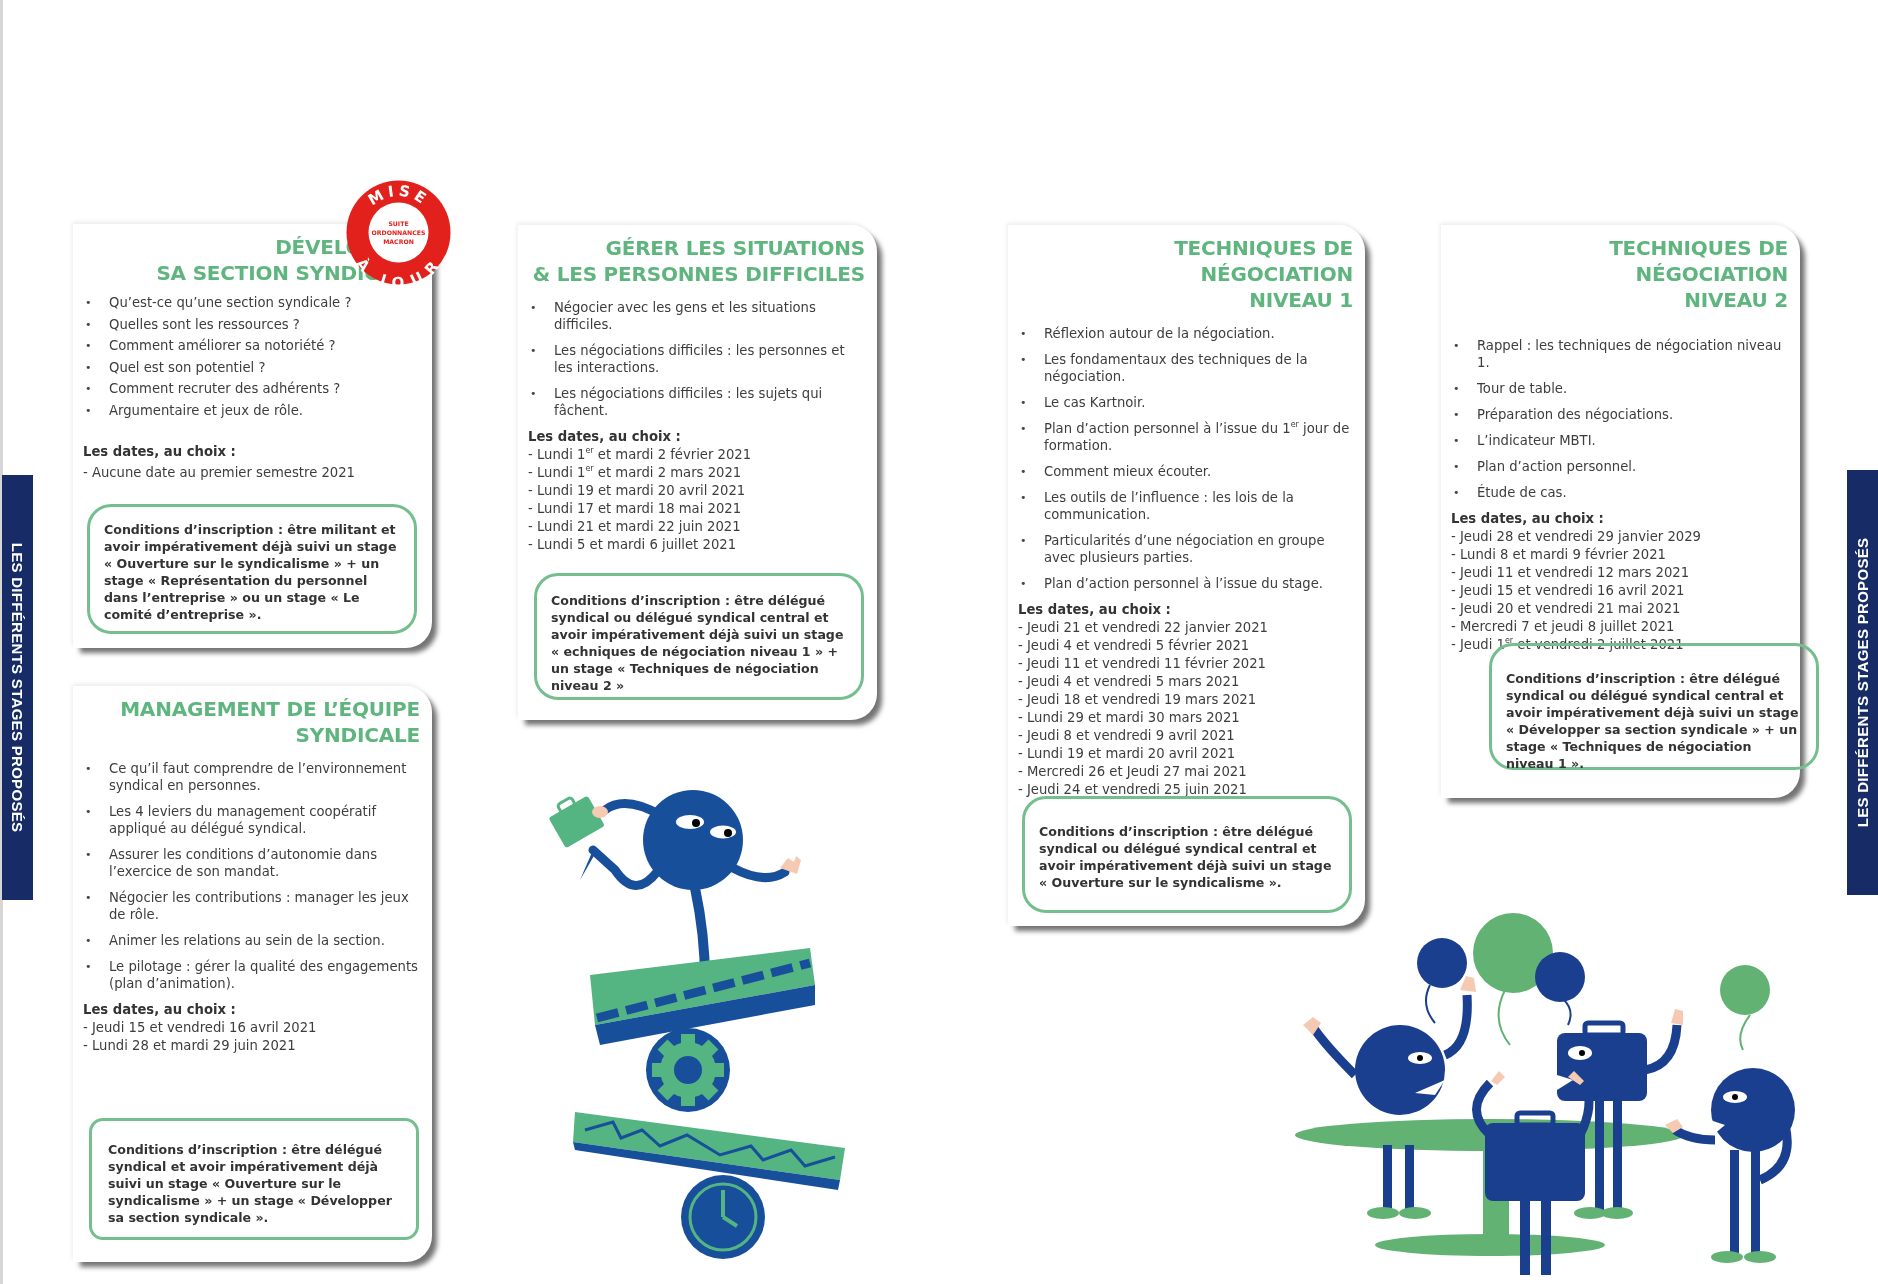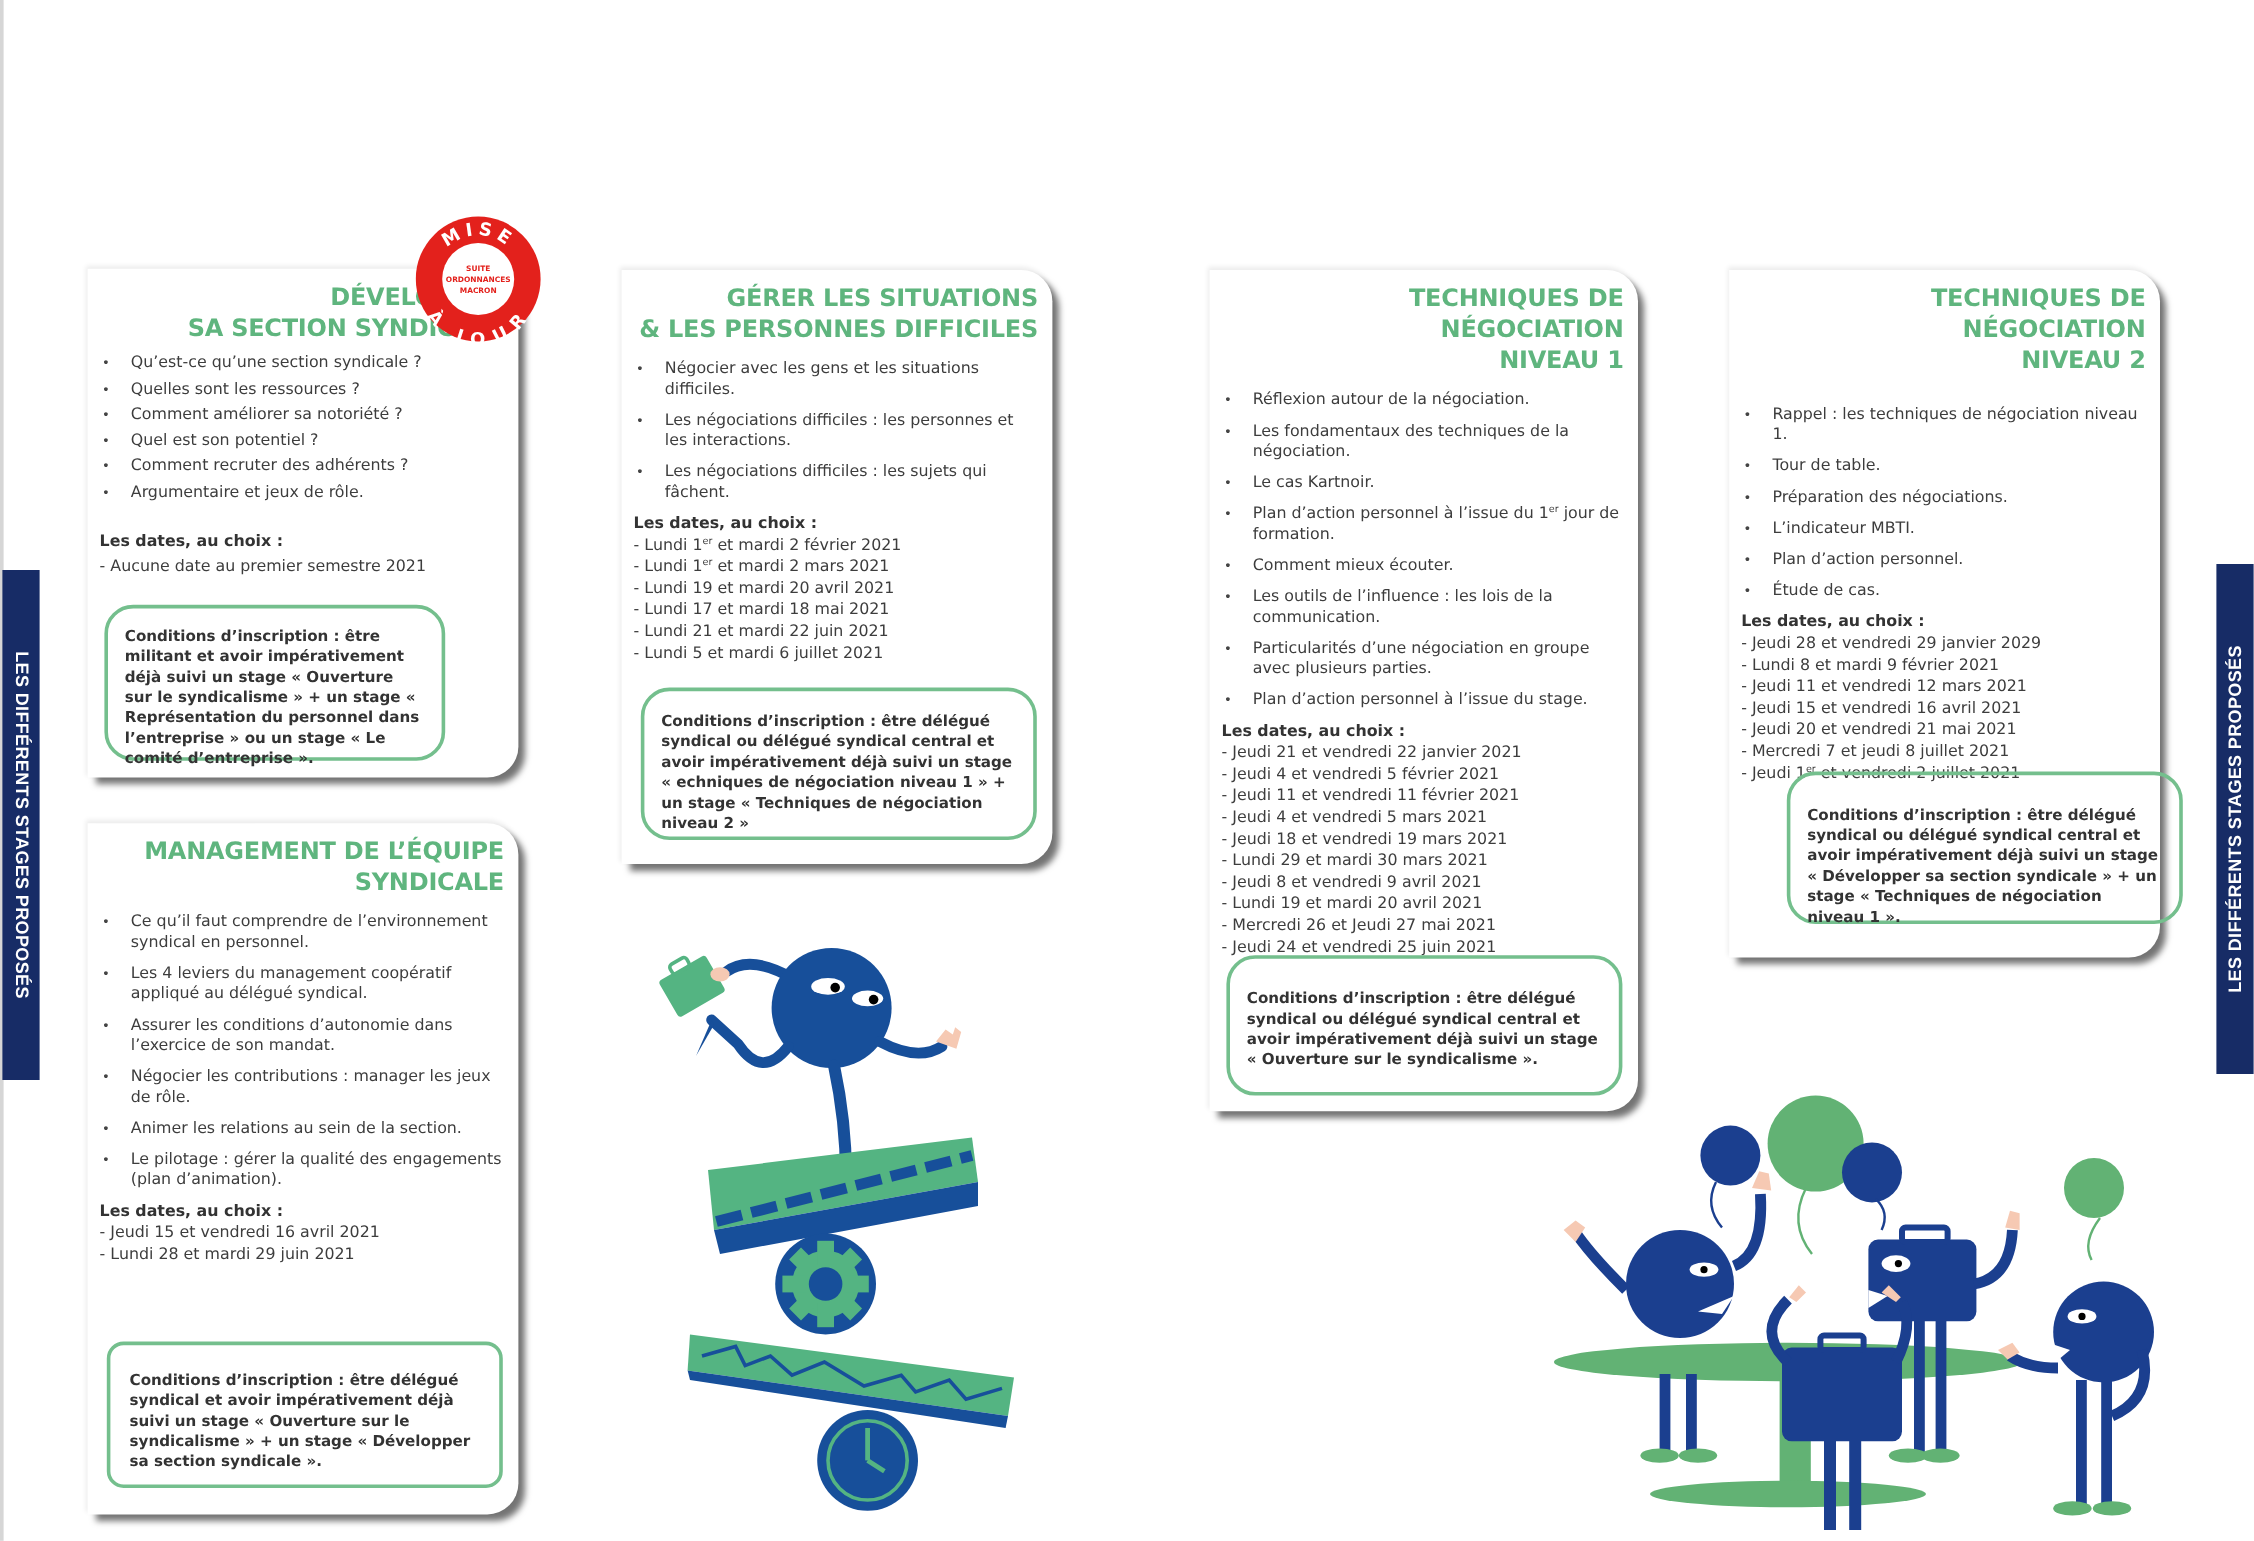--- a/index.html
+++ b/index.html
@@ -80,21 +80,21 @@
     <li>Quelles sont les ressources ?</li>
     <li>Comment améliorer sa notoriété ?</li>
     <li>Quel est son potentiel ?</li>
     <li>Comment recruter des adhérents ?</li>
     <li>Argumentaire et jeux de rôle.</li>
   </ul>
   <div class="dates-label" style="margin-top:24px;">Les dates, au choix :</div>
   <ul class="dates" style="margin-top:3px;">
     <li>Aucune date au premier semestre 2021</li>
   </ul>
-  <div class="conditions" style="left:14px; top:280px; width:284px; height:130px; padding-left:14px; padding-top:14px;">Conditions d’inscription : être militant et avoir impérativement déjà suivi un stage « Ouverture sur le syndicalisme » + un stage « Représentation du personnel dans l’entreprise » ou un stage « Le comité d’entreprise ».</div>
+  <div class="conditions" style="left:14px; top:280px; width:330px; height:130px; padding-left:14px; padding-top:14px;">Conditions d’inscription : être militant et avoir impérativement déjà suivi un stage « Ouverture sur le syndicalisme » + un stage « Représentation du personnel dans l’entreprise » ou un stage « Le comité d’entreprise ».</div>
 </div>
 
 <svg class="badge" viewBox="0 0 105 105">
   <circle cx="52.5" cy="52.5" r="52" fill="#e3211c"></circle>
   <circle cx="52.5" cy="52.5" r="30" fill="#ffffff"></circle>
   <defs>
     <path id="arcTop" d="M 16 52.5 A 36.5 36.5 0 0 1 89 52.5"></path>
     <path id="arcBot" d="M 14 58 A 38.5 38.5 0 0 0 91 58"></path>
   </defs>
   <text font-family="DejaVu Sans, sans-serif" font-weight="bold" font-size="15" fill="#fff" letter-spacing="4">
@@ -107,21 +107,21 @@
   <text x="52.5" y="55" text-anchor="middle" font-family="DejaVu Sans, sans-serif" font-weight="bold" font-size="6.2" fill="#e3211c">ORDONNANCES</text>
   <text x="52.5" y="64" text-anchor="middle" font-family="DejaVu Sans, sans-serif" font-weight="bold" font-size="6.2" fill="#e3211c">MACRON</text>
 </svg>
 
 <div class="card" style="left:73px; top:686px; width:359px; height:576px;">
   <div class="card-title">
     <span class="line">MANAGEMENT DE L’ÉQUIPE</span>
     <span class="line">SYNDICALE</span>
   </div>
   <ul class="topics" style="margin-top:12px;">
-    <li>Ce qu’il faut comprendre de l’environnement syndical en personnel.</li>
+    <li>Ce qu’il faut comprendre de l’environnement syndical en personnes.</li>
     <li>Les 4 leviers du management coopératif appliqué au délégué syndical.</li>
     <li>Assurer les conditions d’autonomie dans l’exercice de son mandat.</li>
     <li>Négocier les contributions : manager les jeux de rôle.</li>
     <li>Animer les relations au sein de la section.</li>
     <li>Le pilotage : gérer la qualité des engagements (plan d’animation).</li>
   </ul>
   <div class="dates-label">Les dates, au choix :</div>
   <ul class="dates">
     <li>Jeudi 15 et vendredi 16 avril 2021</li>
     <li>Lundi 28 et mardi 29 juin 2021</li>

